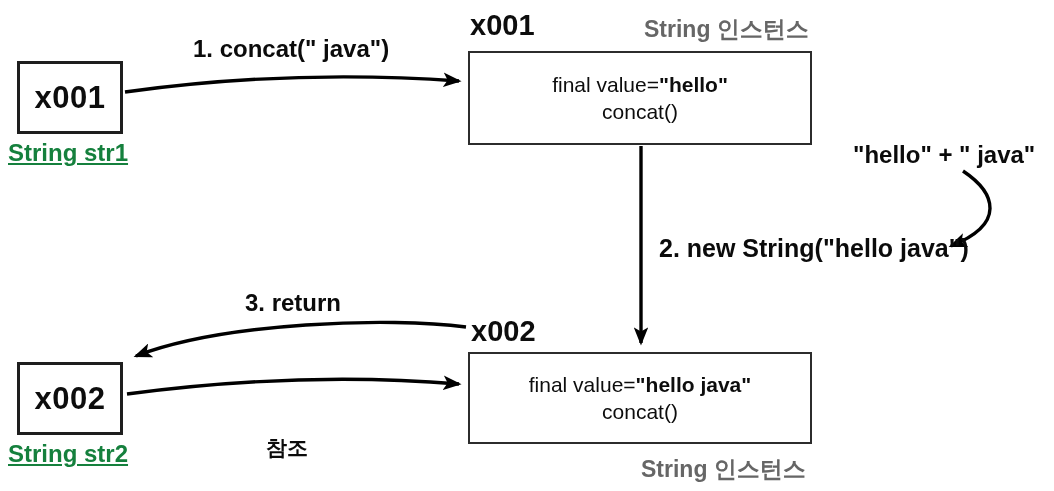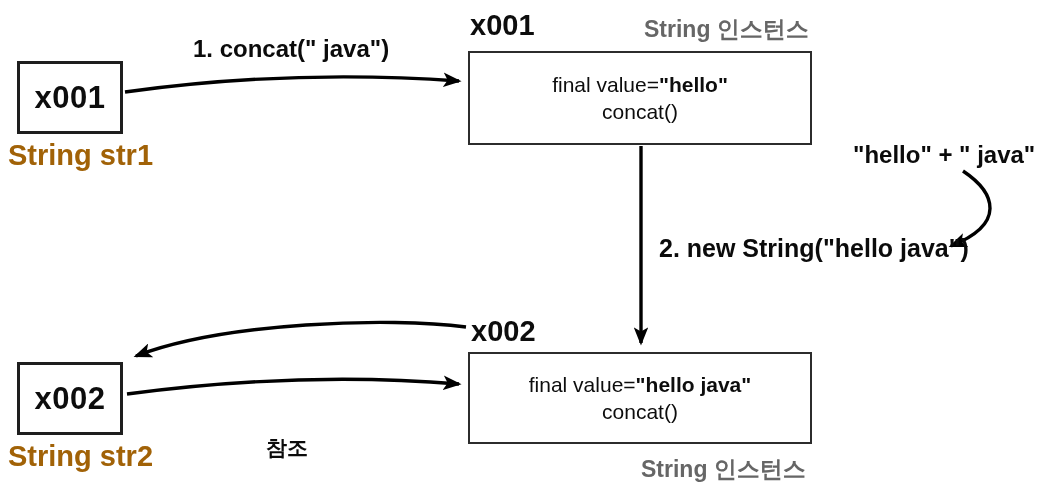--- a/index.html
+++ b/index.html
@@ -48,23 +48,24 @@
     flex-direction: column;
     align-items: center;
     justify-content: center;
     font-size: 21px;
     line-height: 27px;
     color: #0d0d0d;
   }
   .inst-box .bold { font-weight: 700; }
 
   .ref-caption {
-    font-size: 29px;
+    font-size: 24px;
     font-weight: 700;
-    color: #a16207;
+    color: #15803d;
+    text-decoration: underline;
   }
   .inst-title {
     font-size: 29px;
     font-weight: 700;
     color: #0d0d0d;
   }
   .type-label {
     font-size: 23px;
     font-weight: 700;
     color: #666666;
@@ -125,20 +126,21 @@
     <div>
       <span>final value=</span><span class="bold">"hello"</span>
     </div>
     <div>concat()</div>
   </div>
 
   <div class="abs expr-label" style="left:853px; top:141px;">"hello" + " java"</div>
 
   <div class="abs step-label" style="left:659px; top:234px; font-size:25px;">2. new String("hello java")</div>
 
+  <div class="abs step-label" style="left:245px; top:289px;">3. return</div>
 
   <div class="abs inst-title" style="left:471px; top:315px;">x002</div>
   <div class="abs inst-box" style="left:468px; top:352px; height:92px;">
     <div>
       <span>final value=</span><span class="bold">"hello java"</span>
     </div>
     <div>concat()</div>
   </div>
   <div class="abs type-label" style="left:641px; top:454px;">String 인스턴스</div>
 

